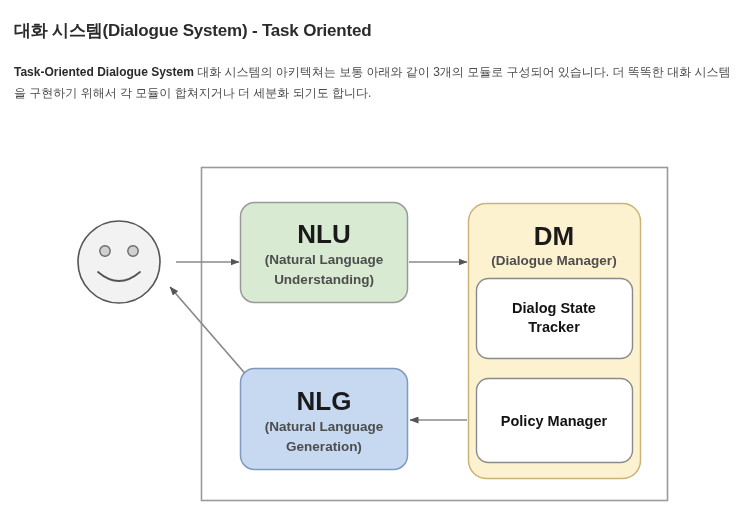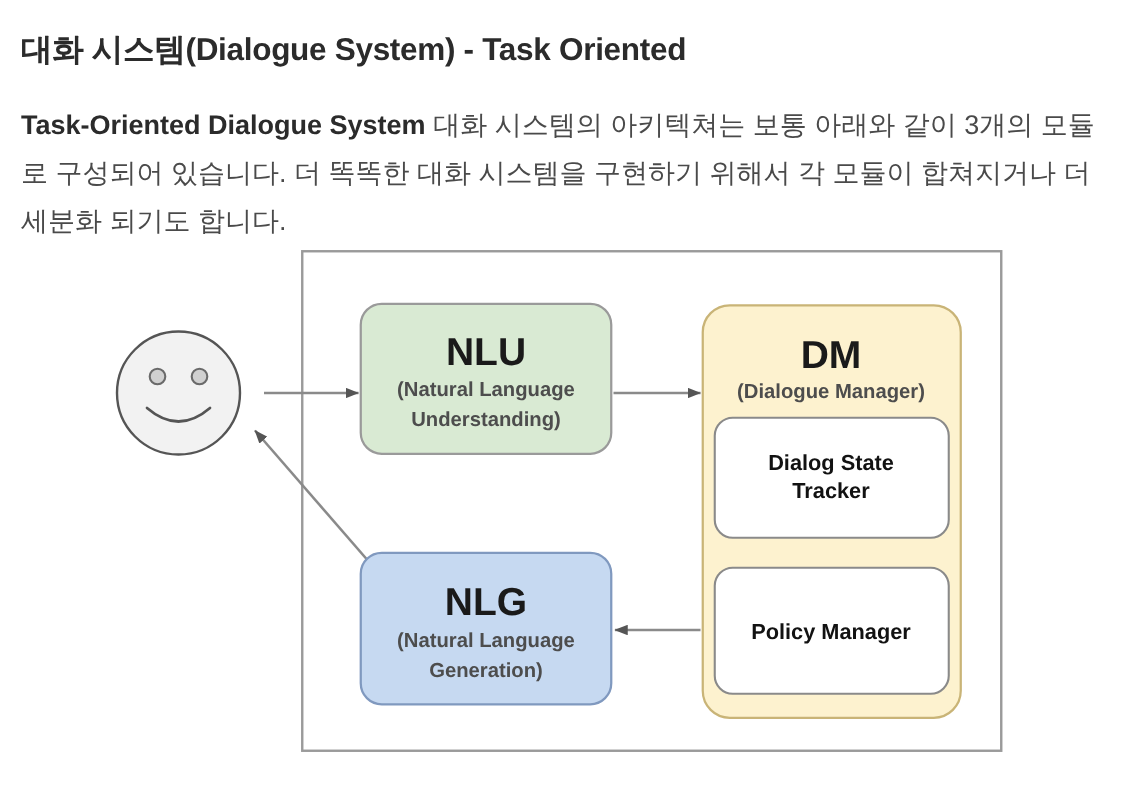--- a/index.html
+++ b/index.html
@@ -15,30 +15,30 @@
     overflow: hidden;
     position: relative;
   }
 
   
   .article {
     padding: 0 14px;
     box-sizing: border-box;
   }
   .page-title {
-    font-size: 21px;
+    font-size: 17px;
     font-weight: bold;
     color: #2b2b2b;
     letter-spacing: -0.2px;
     margin: 0;
     padding-top: 20px;
     line-height: 1.3;
   }
   .body-paragraph {
-    font-size: 18px;
+    font-size: 12px;
     line-height: 1.78;
     color: #4a4a4a;
     margin: 0;
     padding-top: 20px;
     max-width: 727px;
   }
   .body-paragraph .lead {
     font-weight: bold;
     color: #2b2b2b;
   }

